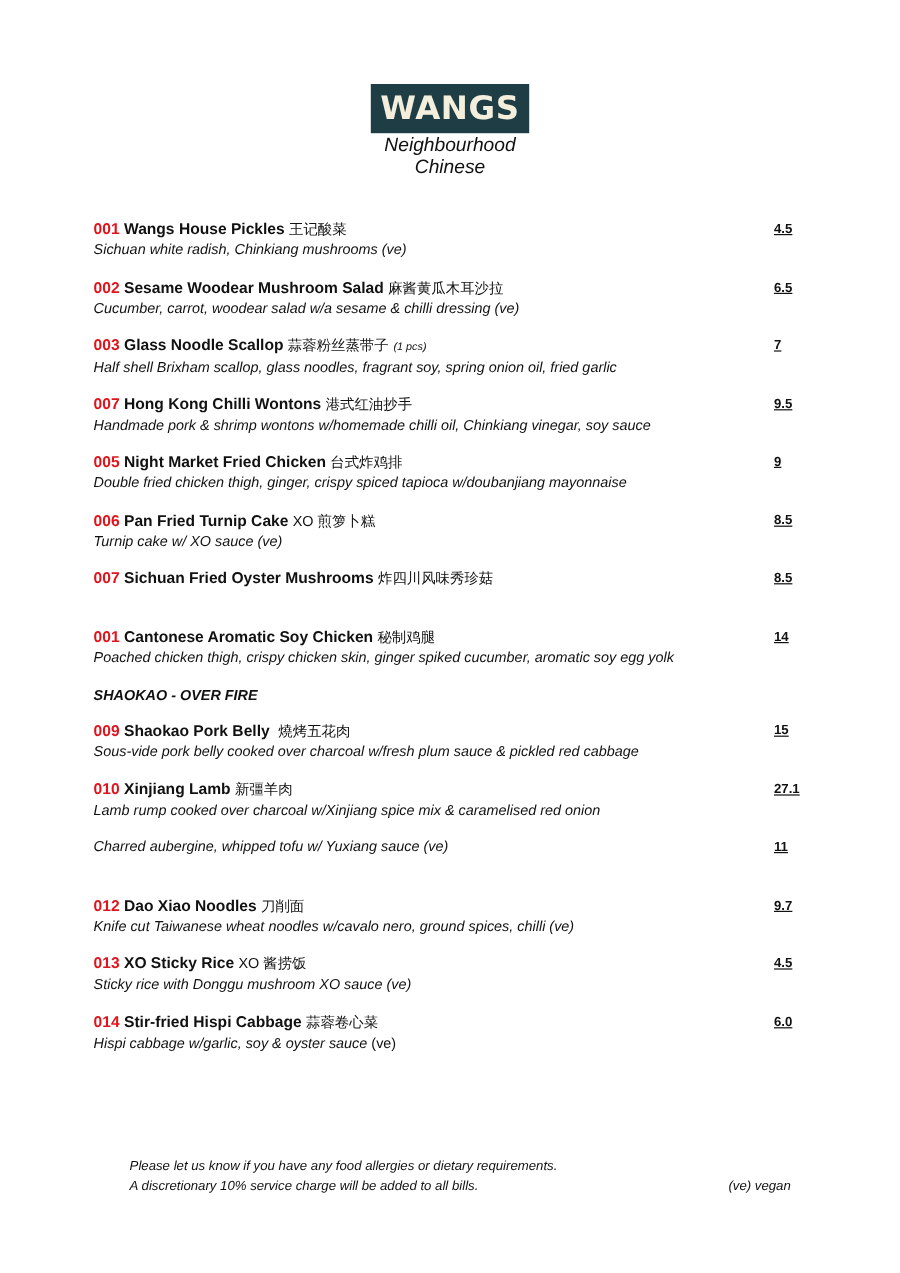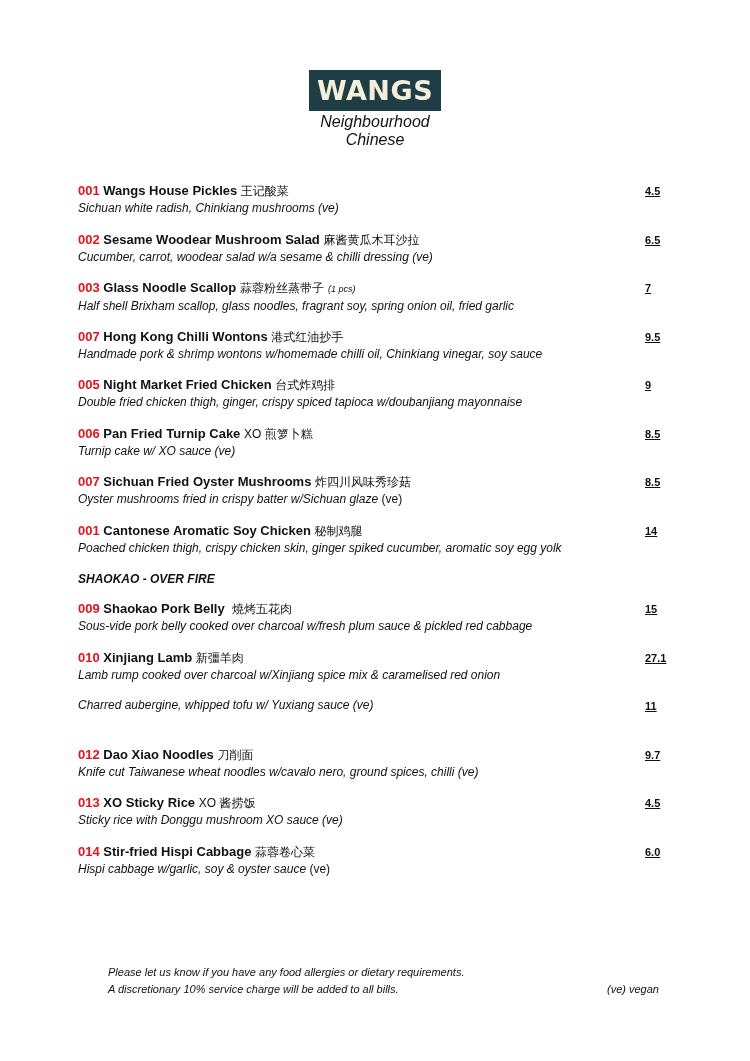--- a/index.html
+++ b/index.html
@@ -156,21 +156,20 @@
   </div>
 
   <div class="item">
     <div class="item-title"><span class="item-num">006</span> <span>Pan Fried Turnip Cake</span> <span class="item-cn">XO 煎箩卜糕</span></div>
     <div class="item-desc"><span>Turnip cake w/ XO sauce (ve)</span></div>
     <div class="item-price">8.5</div>
   </div>
 
   <div class="item">
     <div class="item-title"><span class="item-num">007</span> <span>Sichuan Fried Oyster Mushrooms</span> <span class="item-cn">炸四川风味秀珍菇</span></div>
-    <div class="item-desc"><span>Oyster mushrooms fried in crispy batter w/Sichuan glaze</span><span class="upright"> (ve)</span></div>
     <div class="item-price">8.5</div>
   </div>
 
   <div class="item">
     <div class="item-title"><span class="item-num">001</span> <span>Cantonese Aromatic Soy Chicken</span> <span class="item-cn">秘制鸡腿</span></div>
     <div class="item-desc"><span>Poached chicken thigh, crispy chicken skin, ginger spiked cucumber, aromatic soy egg yolk</span></div>
     <div class="item-price">14</div>
   </div>
 
   <div class="section-title">SHAOKAO - OVER FIRE</div>

